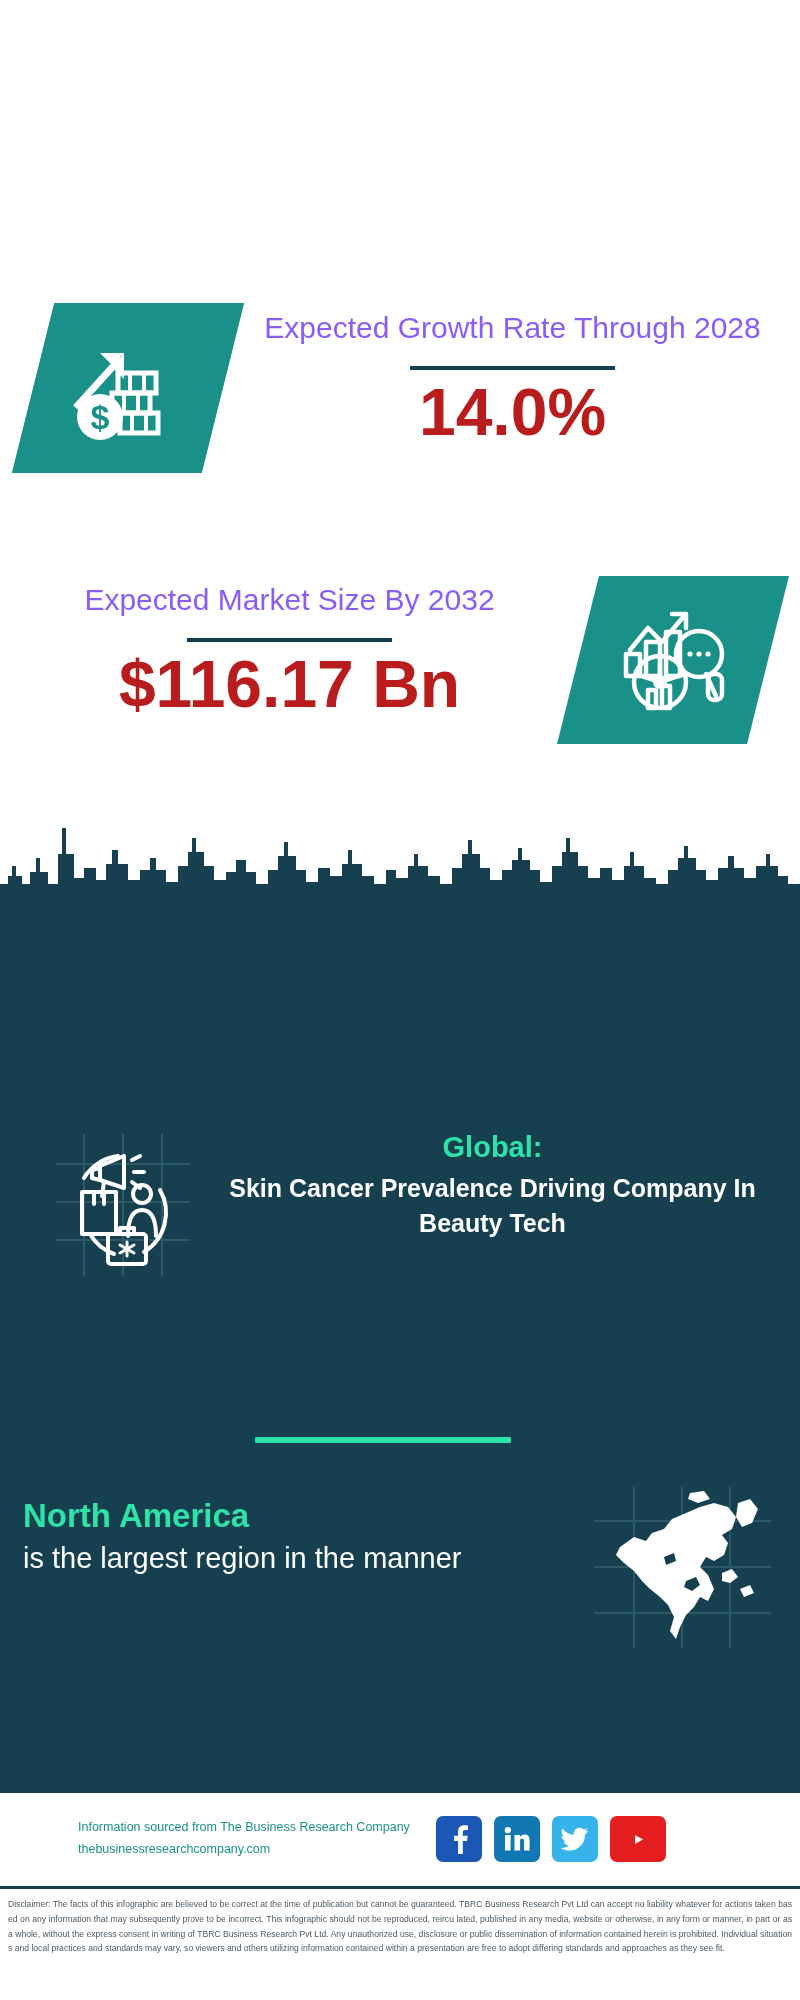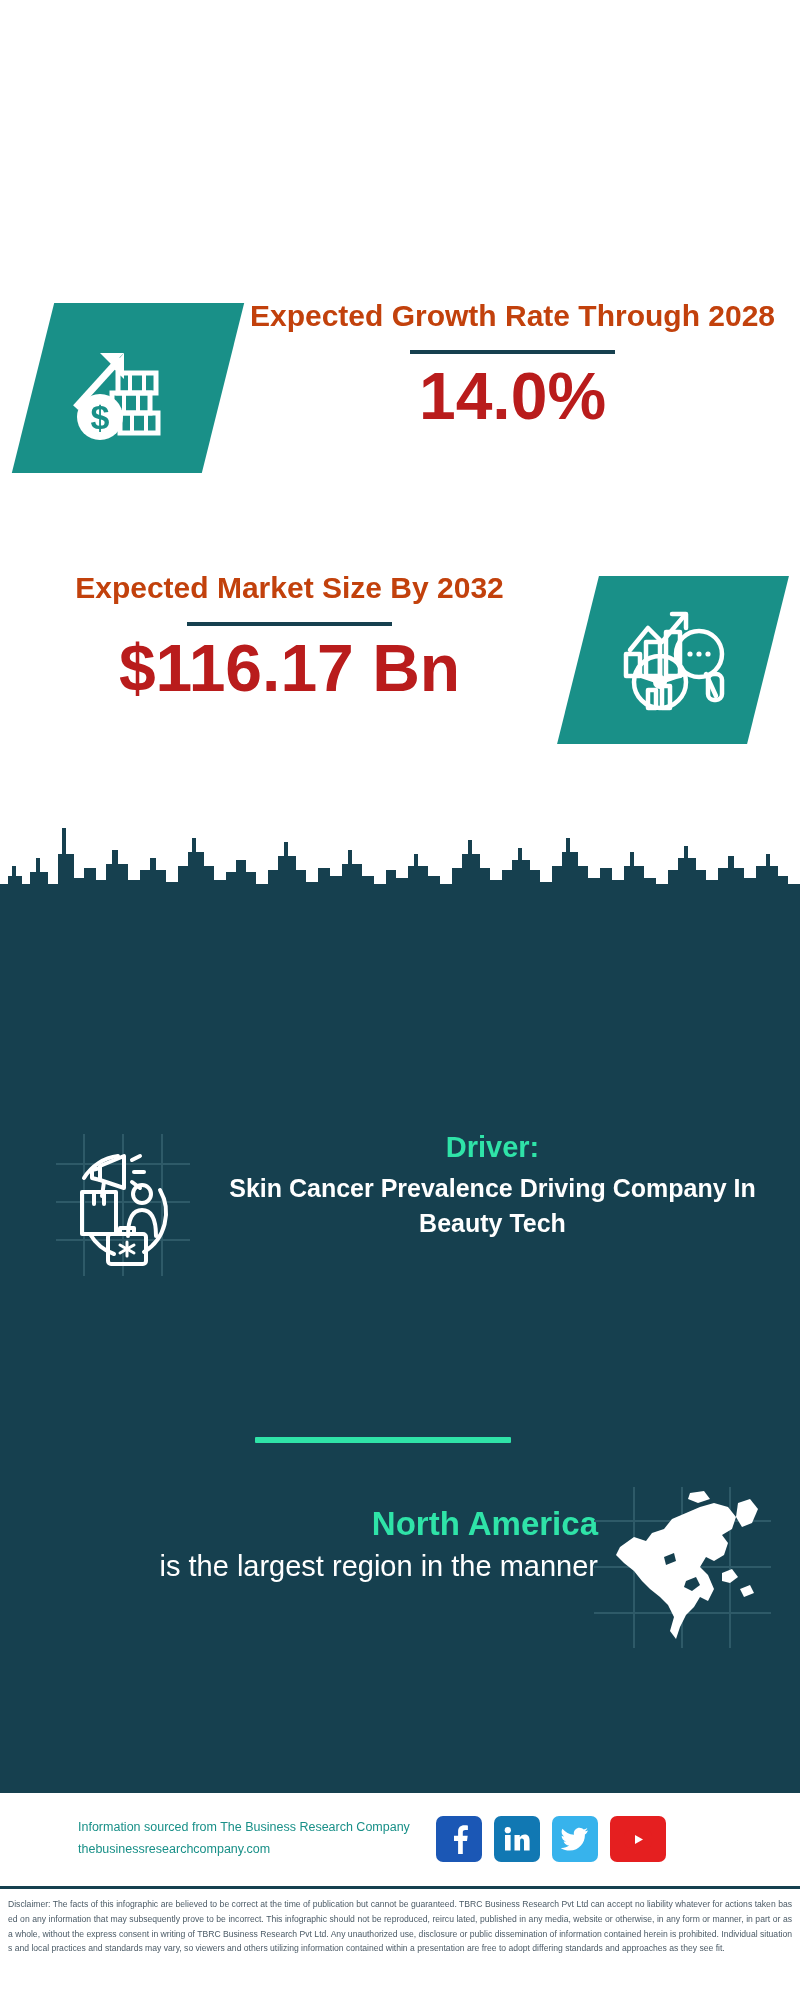--- a/index.html
+++ b/index.html
@@ -44,22 +44,22 @@
   .growth-row{
     position:absolute;left:0;top:290px;width:800px;height:230px;
   }
   .plate-growth{
     position:absolute;left:33px;top:13px;width:190px;height:170px;
   }
   .growth-text{
     position:absolute;left:245px;top:0;width:535px;text-align:center;
   }
   .lbl-dark{
-    color:#c2410c;font-weight:bold;font-size:30px;line-height:1.45;
-    margin:4px;
+    color:#8b5cf6;font-weight:normal;font-size:30px;line-height:1.45;
+    margin:16px;
   }
   .rule-dark{
     width:205px;height:4px;background:#16404f;margin:12px auto 6px auto;
   }
   .big-teal{
     color:#b91c1c;font-weight:bold;font-size:66px;line-height:1.1;margin:0;
   }
 
   
   .size-row{
@@ -103,21 +103,21 @@
   .mint-rule{
     position:absolute;left:255px;top:1437px;width:256px;height:6px;
     background:#2fe3a8;border-radius:1px;
   }
 
   
   .region-row{
     position:absolute;left:0;top:1495px;width:800px;height:180px;
   }
   .region-text{
-    position:absolute;left:33px;top:0;width:565px;text-align:right;margin-top:8px;
+    position:absolute;left:23px;top:0;width:565px;text-align:left;
   }
   .region-accent{
     color:#2fe3a8;font-weight:bold;font-size:33px;margin:0 0 2px 0;line-height:1.25;
   }
   .region-sub{
     color:#ffffff;font-size:29px;line-height:1.38;margin:0;font-weight:normal;
   }
   .map-wrap{
     position:absolute;left:590px;top:-10px;width:185px;height:165px;
   }
@@ -304,21 +304,21 @@
         </g>
         <g fill="none" stroke="#ffffff" stroke-width="3" stroke-linecap="round">
           <line x1="79" y1="112" x2="79" y2="126"></line>
           <line x1="72" y1="115" x2="86" y2="123"></line>
           <line x1="86" y1="115" x2="72" y2="123"></line>
         </g>
       </svg>
     </div>
 
     <div class="driver-text">
-      <p class="accent-head">Driver:</p>
+      <p class="accent-head">Global:</p>
       <p class="white-body">Skin Cancer Prevalence Driving Company In Beauty Tech</p>
     </div>
   </div>
 
   <div class="mint-rule"></div>
 
   <div class="region-row">
 
     <div class="region-text">
       <p class="region-accent">North America</p>

